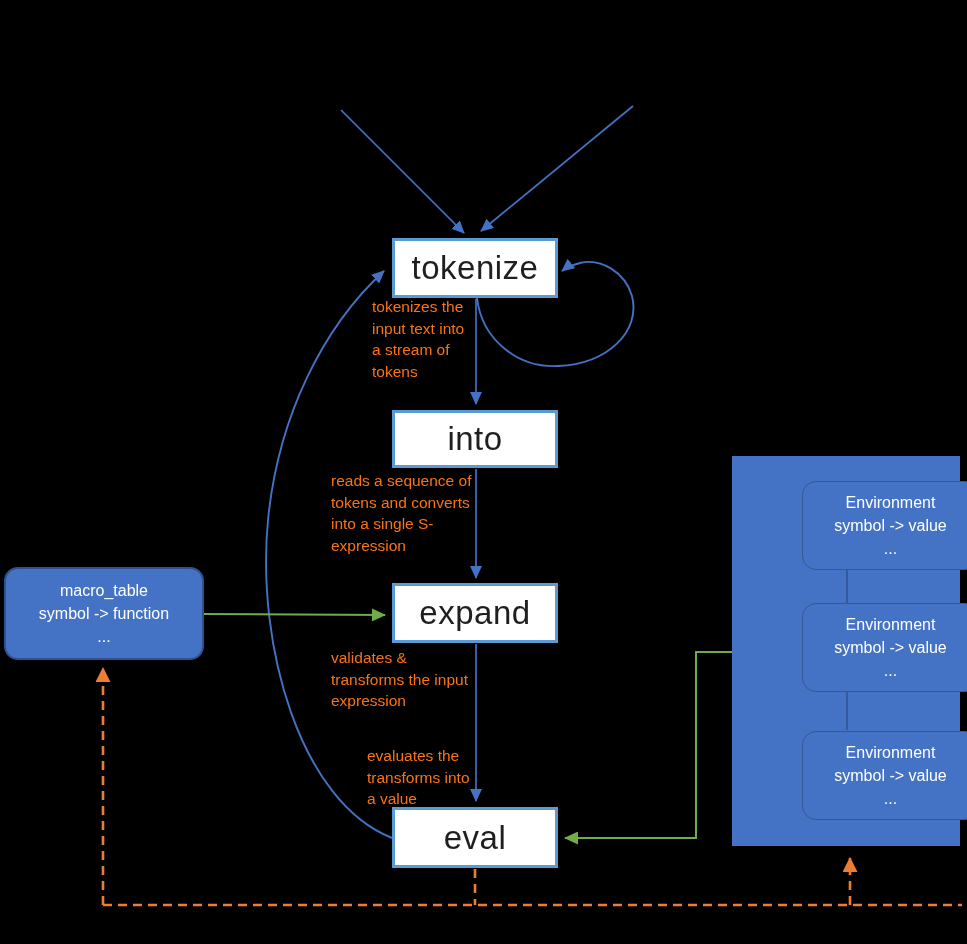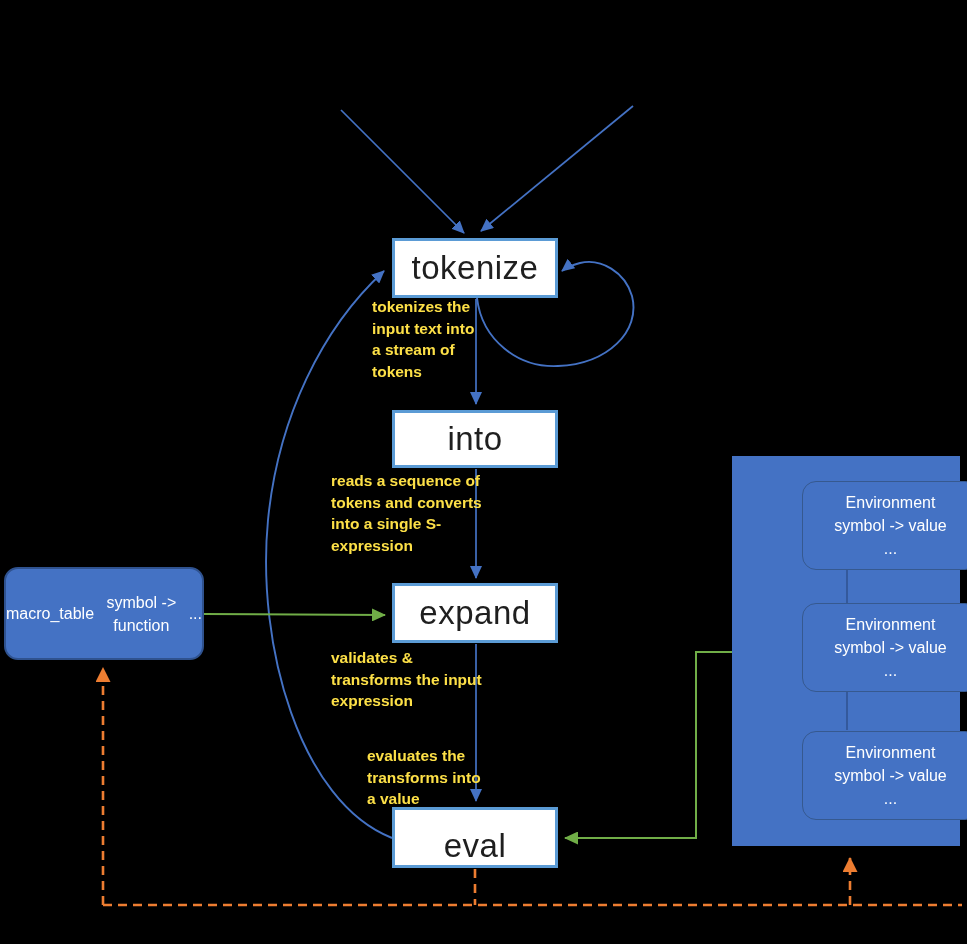--- a/index.html
+++ b/index.html
@@ -17,34 +17,34 @@
     background:#ffffff;
     border:3px solid #5B9BD5;
     box-sizing:border-box;
     display:flex;align-items:center;justify-content:center;
     color:#1f1f1f;
     font-size:33px;
     letter-spacing:0.5px;
   }
   .note{
     position:absolute;
-    color:#fde047;
+    color:#f97316;
     font-size:15.5px;
     line-height:21.5px;
     white-space:pre-line;
-    font-weight:bold;
+    font-weight:normal;
   }
   .blue-box{
     position:absolute;
     background:#4472C4;
     border:2.5px solid #2F528F;
     border-radius:14px;
     box-sizing:border-box;
     color:#ffffff;
-    display:flex;
+    display:flex;flex-direction:column;
     align-items:center;justify-content:center;
     font-size:16px;
     line-height:23px;
     text-align:center;
   }
   .env-panel{
     position:absolute;
     left:732px;top:456px;width:228px;height:390px;
     background:#4472C4;
   }
@@ -108,21 +108,21 @@
 
   <div class="stage-box" style="left:392px;top:238px;width:166px;height:60px;">
     <span>tokenize</span>
   </div>
   <div class="stage-box" style="left:392px;top:410px;width:166px;height:58px;">
     <span>into</span>
   </div>
   <div class="stage-box" style="left:392px;top:583px;width:166px;height:60px;">
     <span>expand</span>
   </div>
-  <div class="stage-box" style="left:392px;top:807px;width:166px;height:61px;align-items:flex-end;">
+  <div class="stage-box" style="left:392px;top:807px;width:166px;height:61px;">
     <span>eval</span>
   </div>
 
   <div class="note" style="left:372px;top:296px;width:160px;">tokenizes the
 input text into
 a stream of
 tokens</div>
   <div class="note" style="left:331px;top:470px;width:185px;">reads a sequence of
 tokens and converts
 into a single S-

